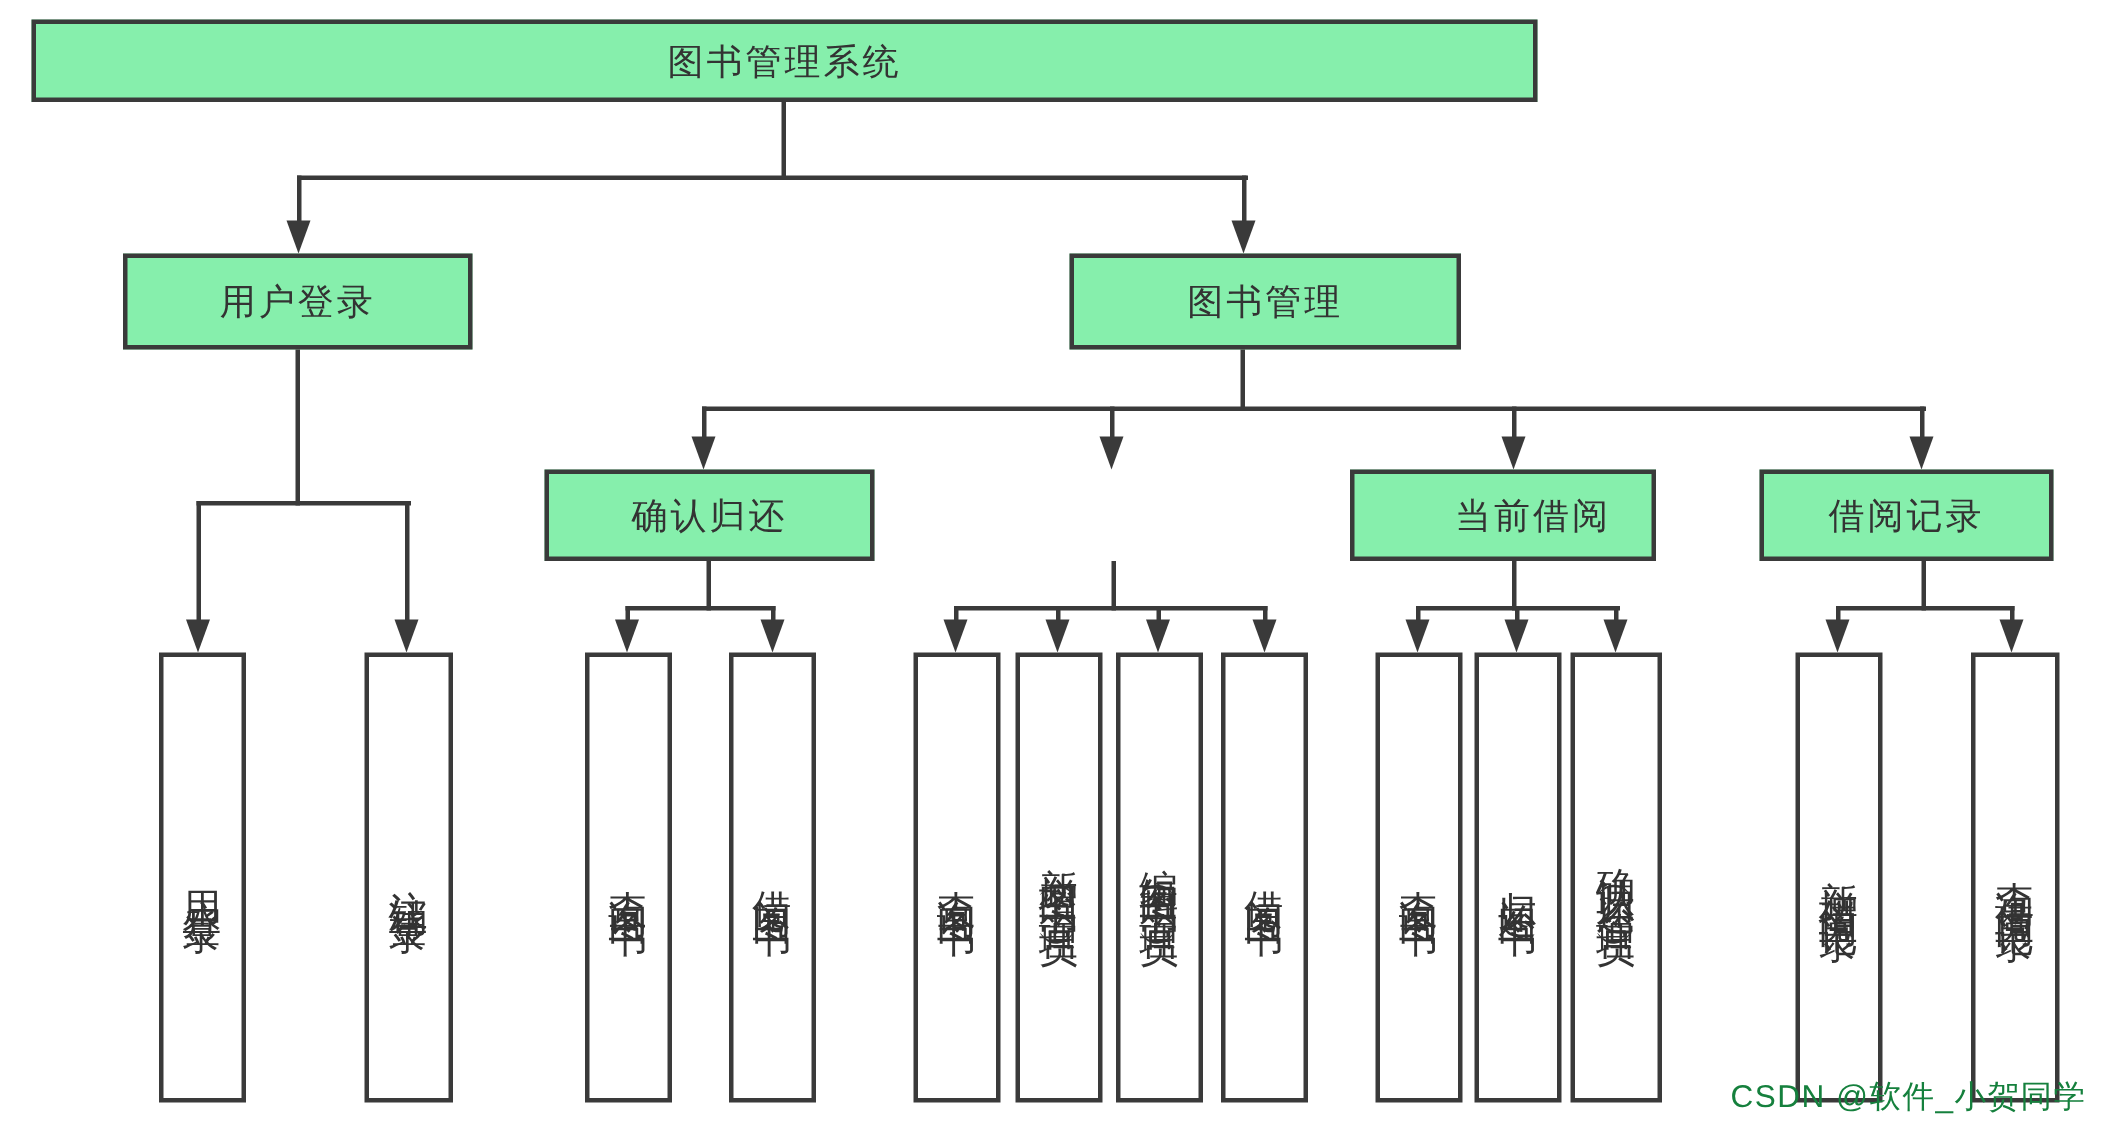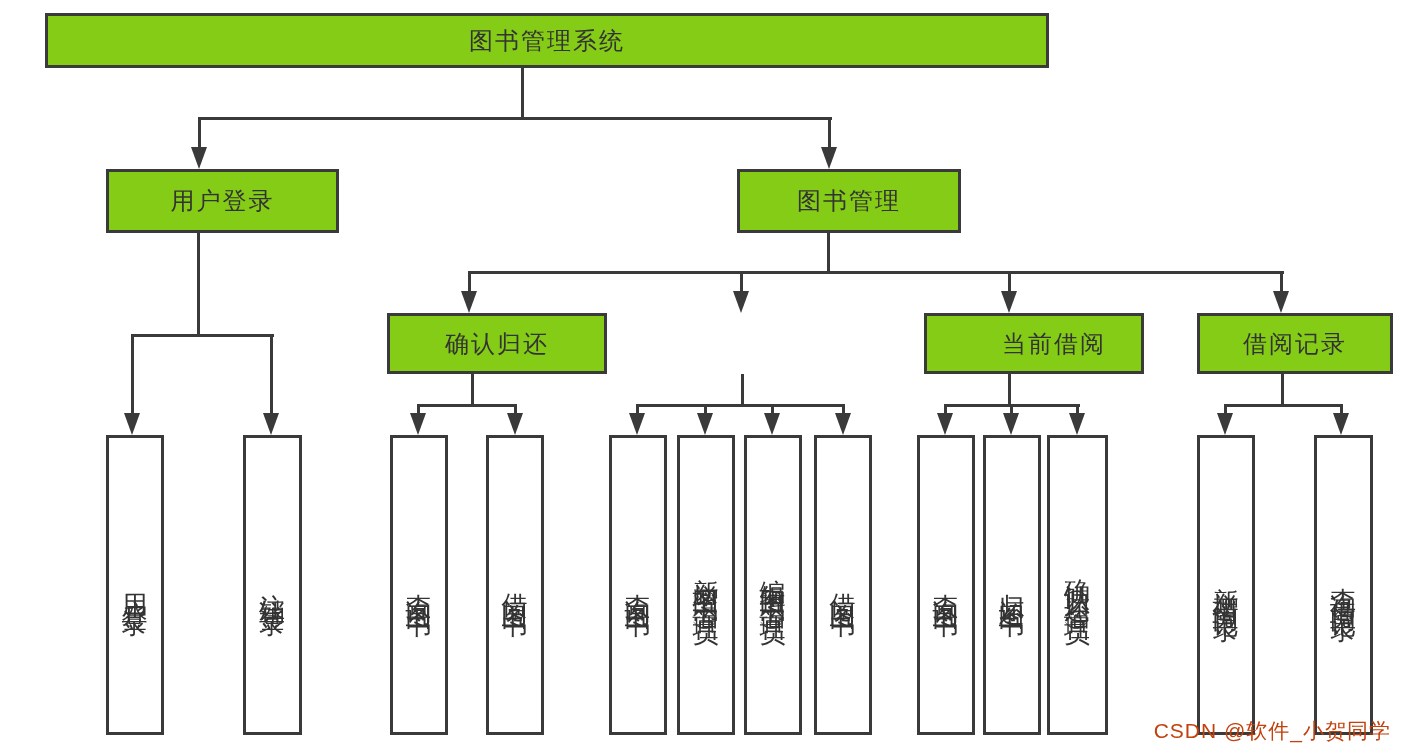--- a/index.html
+++ b/index.html
@@ -2,81 +2,81 @@
 <html><head>
 <meta charset="utf-8">
 <style>
   html,body { margin:0; padding:0; background:#ffffff; }
   .stage {
     position:relative; width:1405px; height:747px; background:#ffffff;
     font-family:"Liberation Sans", sans-serif; overflow:hidden;
   }
   .node {
     position:absolute; box-sizing:border-box;
-    border:3px solid #3a3a3a; background:#84cc16;
+    border:3px solid #3a3a3a; background:#86efac;
     display:flex; align-items:center; justify-content:center;
-    font-size:24px; letter-spacing:2px; color:#333333; white-space:nowrap;margin-left:24px;
+    font-size:24px; letter-spacing:2px; color:#333333; white-space:nowrap;
   }
   .vnode {
     position:absolute; box-sizing:border-box;
     border:3px solid #3a3a3a; background:#ffffff;
     display:flex; align-items:center; justify-content:center;
   }
   .vnode .vtext {
     writing-mode:vertical-rl; text-orientation:mixed;
     font-size:26px; letter-spacing:6px; color:#333333; line-height:1;
   }
   .line { position:absolute; background:#3a3a3a; }
   .arrow {
     position:absolute; width:0; height:0;
     border-left:8px solid transparent; border-right:8px solid transparent;
     border-top:22px solid #3a3a3a;
   }
   .watermark {
     position:absolute; right:14px; bottom:2px;
-    font-size:21px; color:#c2410c; letter-spacing:1px;margin-top:24px;
+    font-size:21px; color:#15803d; letter-spacing:1px;margin-top:24px;
   }
 </style>
 </head>
 <body>
 
 <div class="stage">
 
   <div class="node" style="left:21px; top:13px; width:1004px; height:55px;">图书管理系统</div>
 
   <div class="line" style="left:521px; top:68px; width:3px; height:52px;"></div>
   <div class="line" style="left:198px; top:117px; width:634px; height:3px;"></div>
   <div class="line" style="left:198px; top:117px; width:3px; height:34px;"></div>
   <div class="arrow" style="left:191px; top:147px;"></div>
   <div class="line" style="left:828px; top:117px; width:3px; height:34px;"></div>
   <div class="arrow" style="left:821px; top:147px;"></div>
 
   <div class="node" style="left:82px; top:169px; width:233px; height:64px;">用户登录</div>
-  <div class="node" style="left:713px; top:169px; width:224px; height:64px;">图书管理</div>
+  <div class="node" style="left:713px; top:169px; width:261px; height:64px;">图书管理</div>
 
   <div class="line" style="left:197px; top:233px; width:3px; height:104px;"></div>
   <div class="line" style="left:131px; top:334px; width:143px; height:3px;"></div>
   <div class="line" style="left:131px; top:334px; width:3px; height:82px;"></div>
   <div class="arrow" style="left:124px; top:413px;"></div>
   <div class="line" style="left:270px; top:334px; width:3px; height:82px;"></div>
   <div class="arrow" style="left:263px; top:413px;"></div>
 
   <div class="line" style="left:827px; top:233px; width:3px; height:41px;"></div>
   <div class="line" style="left:468px; top:271px; width:816px; height:3px;"></div>
   <div class="line" style="left:468px; top:271px; width:3px; height:22px;"></div>
   <div class="arrow" style="left:461px; top:291px;"></div>
   <div class="line" style="left:740px; top:271px; width:3px; height:22px;"></div>
   <div class="arrow" style="left:733px; top:291px;"></div>
   <div class="line" style="left:1008px; top:271px; width:3px; height:22px;"></div>
   <div class="arrow" style="left:1001px; top:291px;"></div>
   <div class="line" style="left:1280px; top:271px; width:3px; height:22px;"></div>
   <div class="arrow" style="left:1273px; top:291px;"></div>
 
   <div class="node" style="left:363px; top:313px; width:220px; height:61px;">确认归还</div>
-  <div class="node" style="left:900px; top:313px; width:220px; height:61px;padding-left:40px;">当前借阅</div>
+  <div class="node" style="left:900px; top:313px; width:204px; height:61px;padding-left:40px;">当前借阅</div>
   <div class="node" style="left:1173px; top:313px; width:196px; height:61px;text-align:right;">借阅记录</div>
 
   <div class="line" style="left:471px; top:374px; width:3px; height:33px;"></div>
   <div class="line" style="left:417px; top:404px; width:100px; height:3px;"></div>
   <div class="line" style="left:417px; top:404px; width:3px; height:13px;"></div>
   <div class="arrow" style="left:410px; top:413px;"></div>
   <div class="line" style="left:514px; top:404px; width:3px; height:13px;"></div>
   <div class="arrow" style="left:507px; top:413px;"></div>
 
   <div class="line" style="left:741px; top:374px; width:3px; height:33px;"></div>

